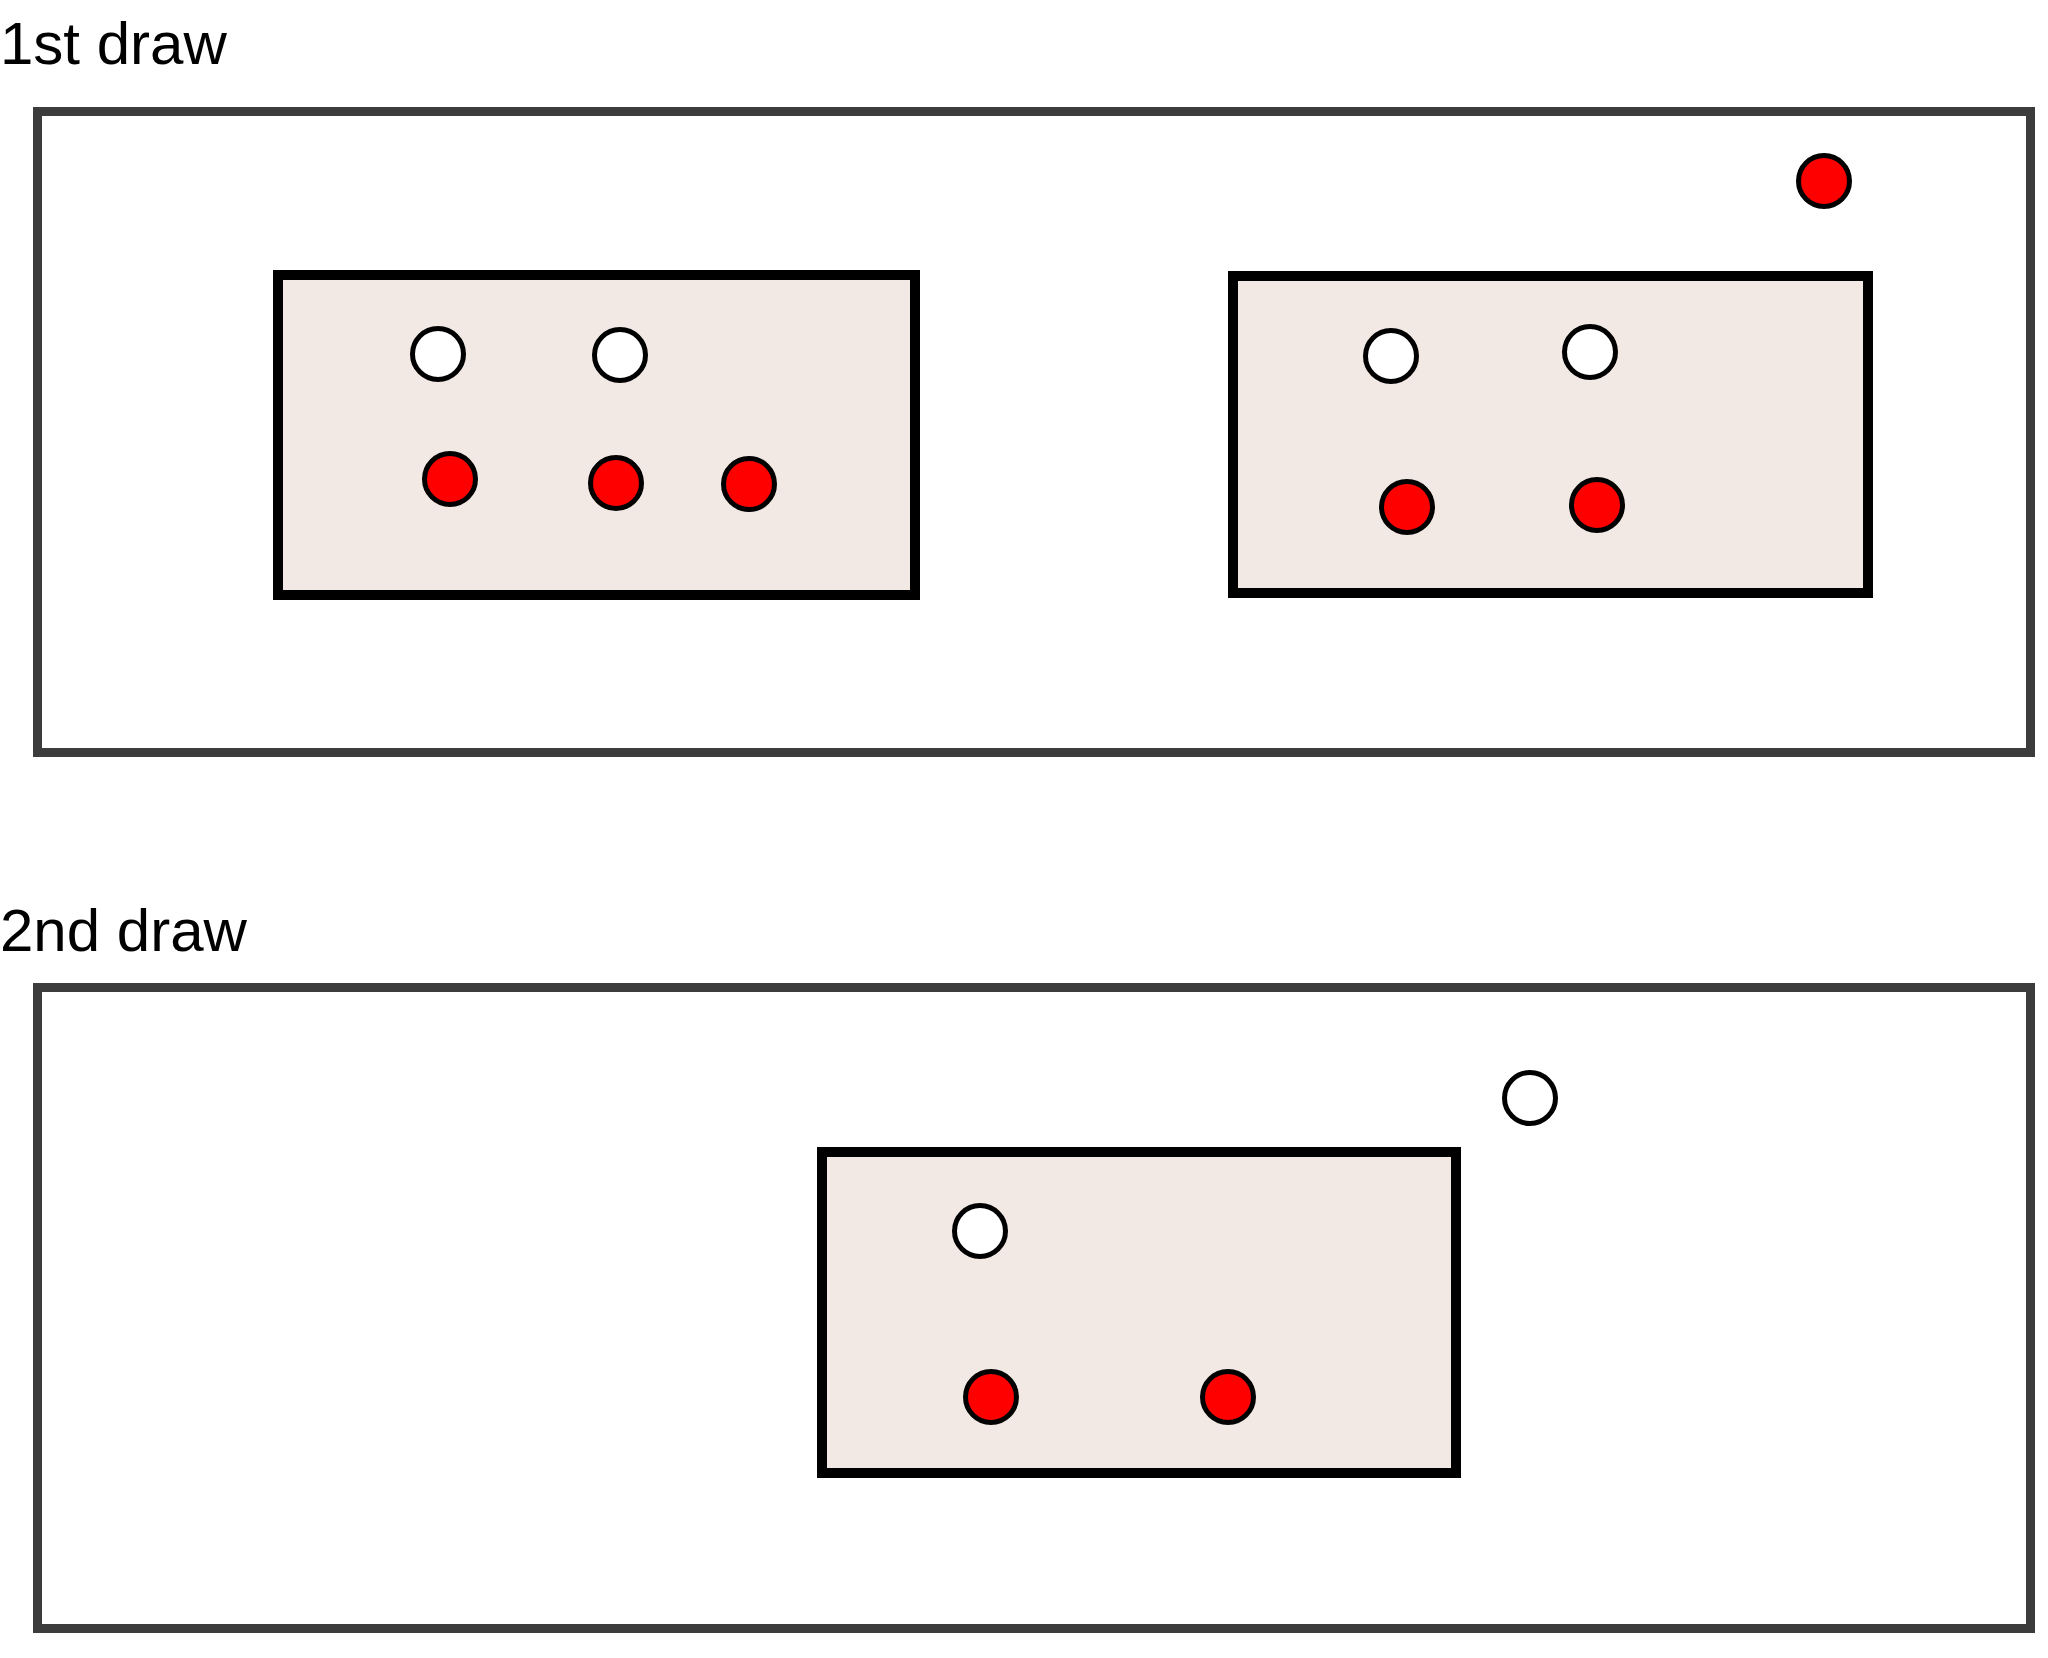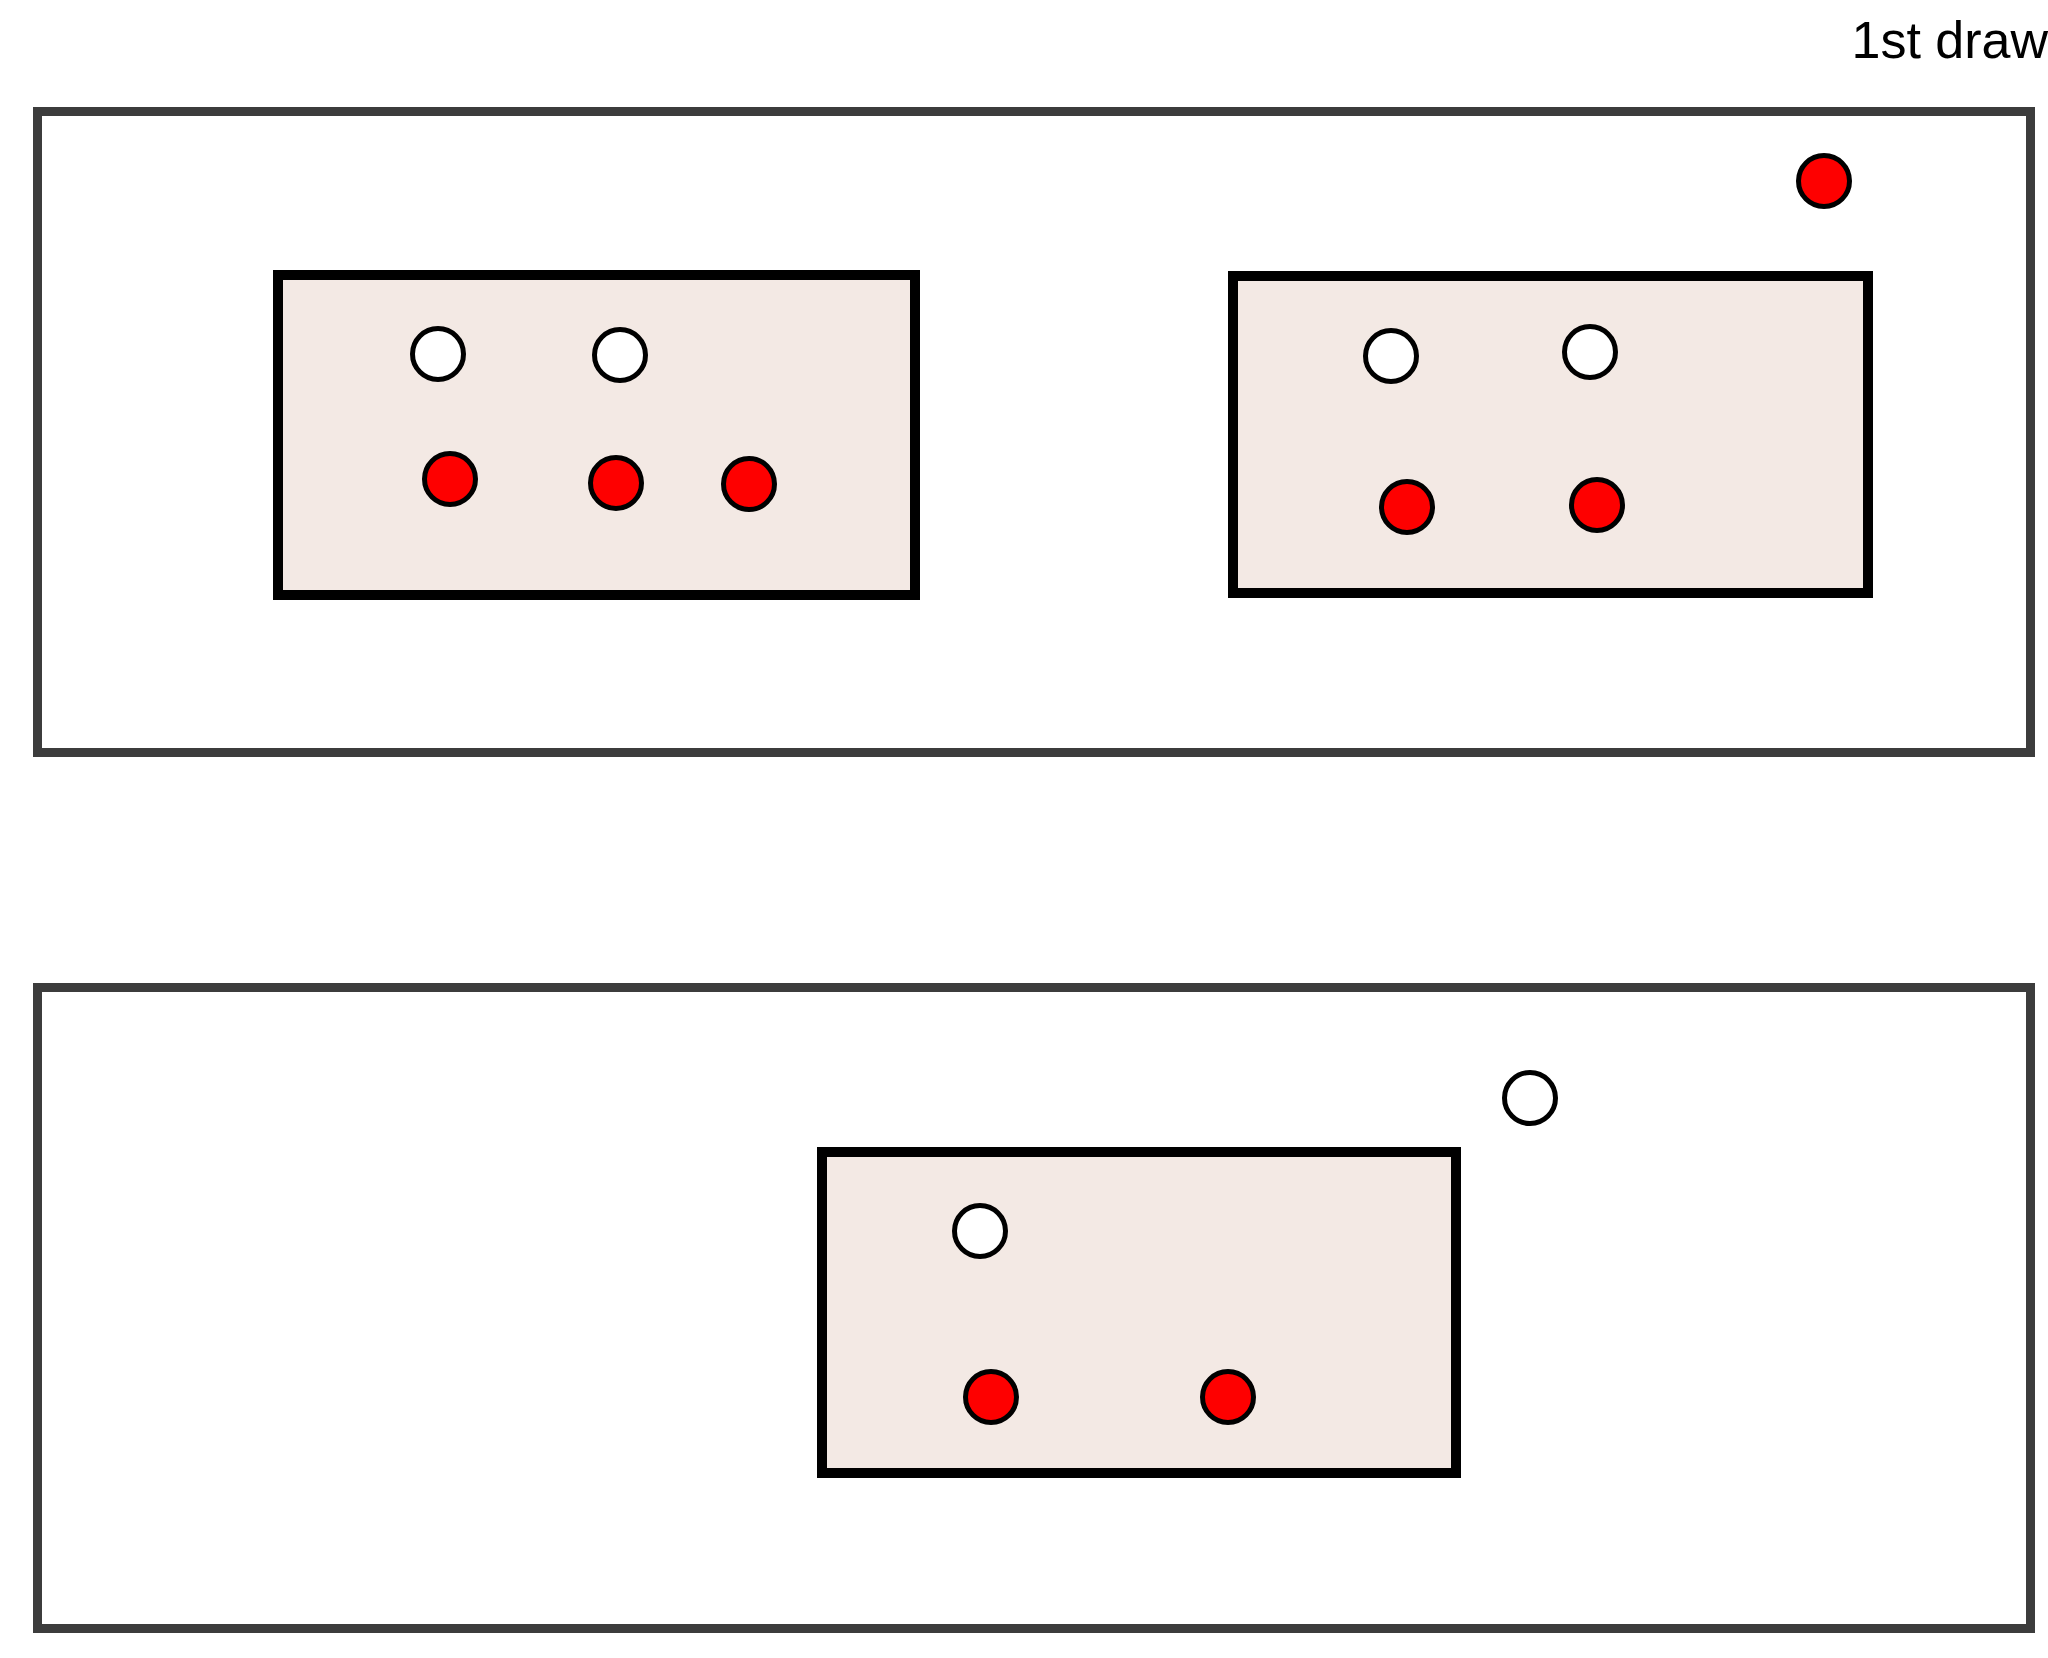--- a/index.html
+++ b/index.html
@@ -9,22 +9,22 @@
     width: 2048px;
     height: 1658px;
     background: #ffffff;
     overflow: hidden;
     font-family: "Liberation Sans", "DejaVu Sans", sans-serif;
   }
   .panel-title {
     position: absolute;
     left: 0;
     width: 100%;
-    text-align: right;
-    font-size: 52px;
+    text-align: left;
+    font-size: 60px;
     line-height: 1;
     font-weight: 400;
     color: #000000;
     white-space: pre;
   }
   #title-0 { top: 14px; }
   #title-1 { top: 901px; }
   .frame {
     position: absolute;
     border-style: solid;
@@ -43,20 +43,21 @@
     border-radius: 50%;
   }
 </style>
 </head>
 <body>
 
 <div id="canvas">
   <h2 class="panel-title" id="title-0">1st draw</h2>
   <div class="frame" id="frame-0" style="left: 33px; top: 107px; width: 2002px; height: 650px; border-color: rgb(60, 60, 60);"></div>
 
+  <h2 class="panel-title" id="title-1">2nd draw</h2>
   <div class="frame" id="frame-1" style="left: 33px; top: 983px; width: 2002px; height: 650px; border-color: rgb(60, 60, 60);"></div>
 <div class="bag" style="left: 273px; top: 270px; width: 647px; height: 330px; background: rgb(243, 233, 228); border-color: rgb(0, 0, 0);"></div>
     <div class="ball" style="left: 410px; top: 326px; width: 56px; height: 56px; border-color: rgb(0, 0, 0); background: rgb(255, 255, 255);"></div>
     <div class="ball" style="left: 592px; top: 327px; width: 56px; height: 56px; border-color: rgb(0, 0, 0); background: rgb(255, 255, 255);"></div>
     <div class="ball" style="left: 422px; top: 451px; width: 56px; height: 56px; border-color: rgb(0, 0, 0); background: rgb(254, 0, 0);"></div>
     <div class="ball" style="left: 588px; top: 455px; width: 56px; height: 56px; border-color: rgb(0, 0, 0); background: rgb(254, 0, 0);"></div>
     <div class="ball" style="left: 721px; top: 456px; width: 56px; height: 56px; border-color: rgb(0, 0, 0); background: rgb(254, 0, 0);"></div>
     <div class="bag" style="left: 1228px; top: 271px; width: 645px; height: 327px; background: rgb(243, 233, 228); border-color: rgb(0, 0, 0);"></div>
     <div class="ball" style="left: 1363px; top: 328px; width: 56px; height: 56px; border-color: rgb(0, 0, 0); background: rgb(255, 255, 255);"></div>
     <div class="ball" style="left: 1562px; top: 324px; width: 56px; height: 56px; border-color: rgb(0, 0, 0); background: rgb(255, 255, 255);"></div>

